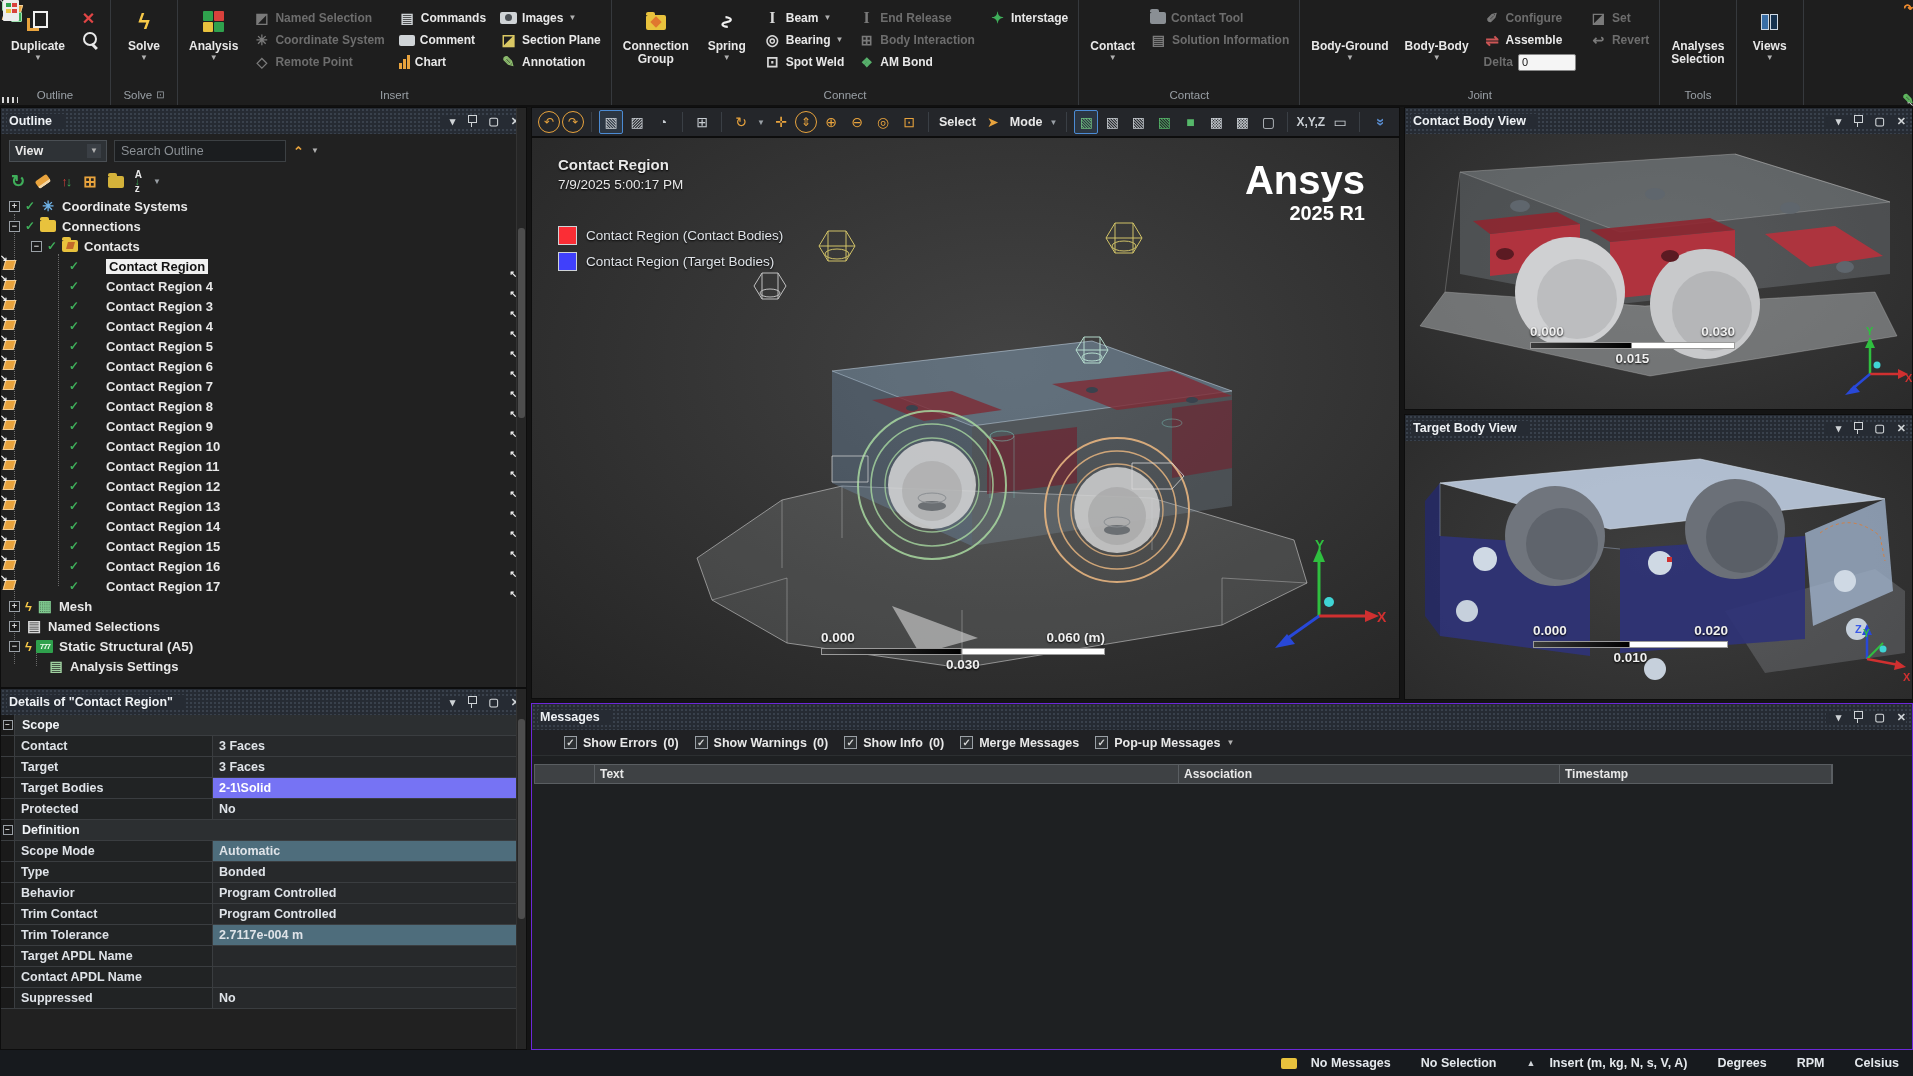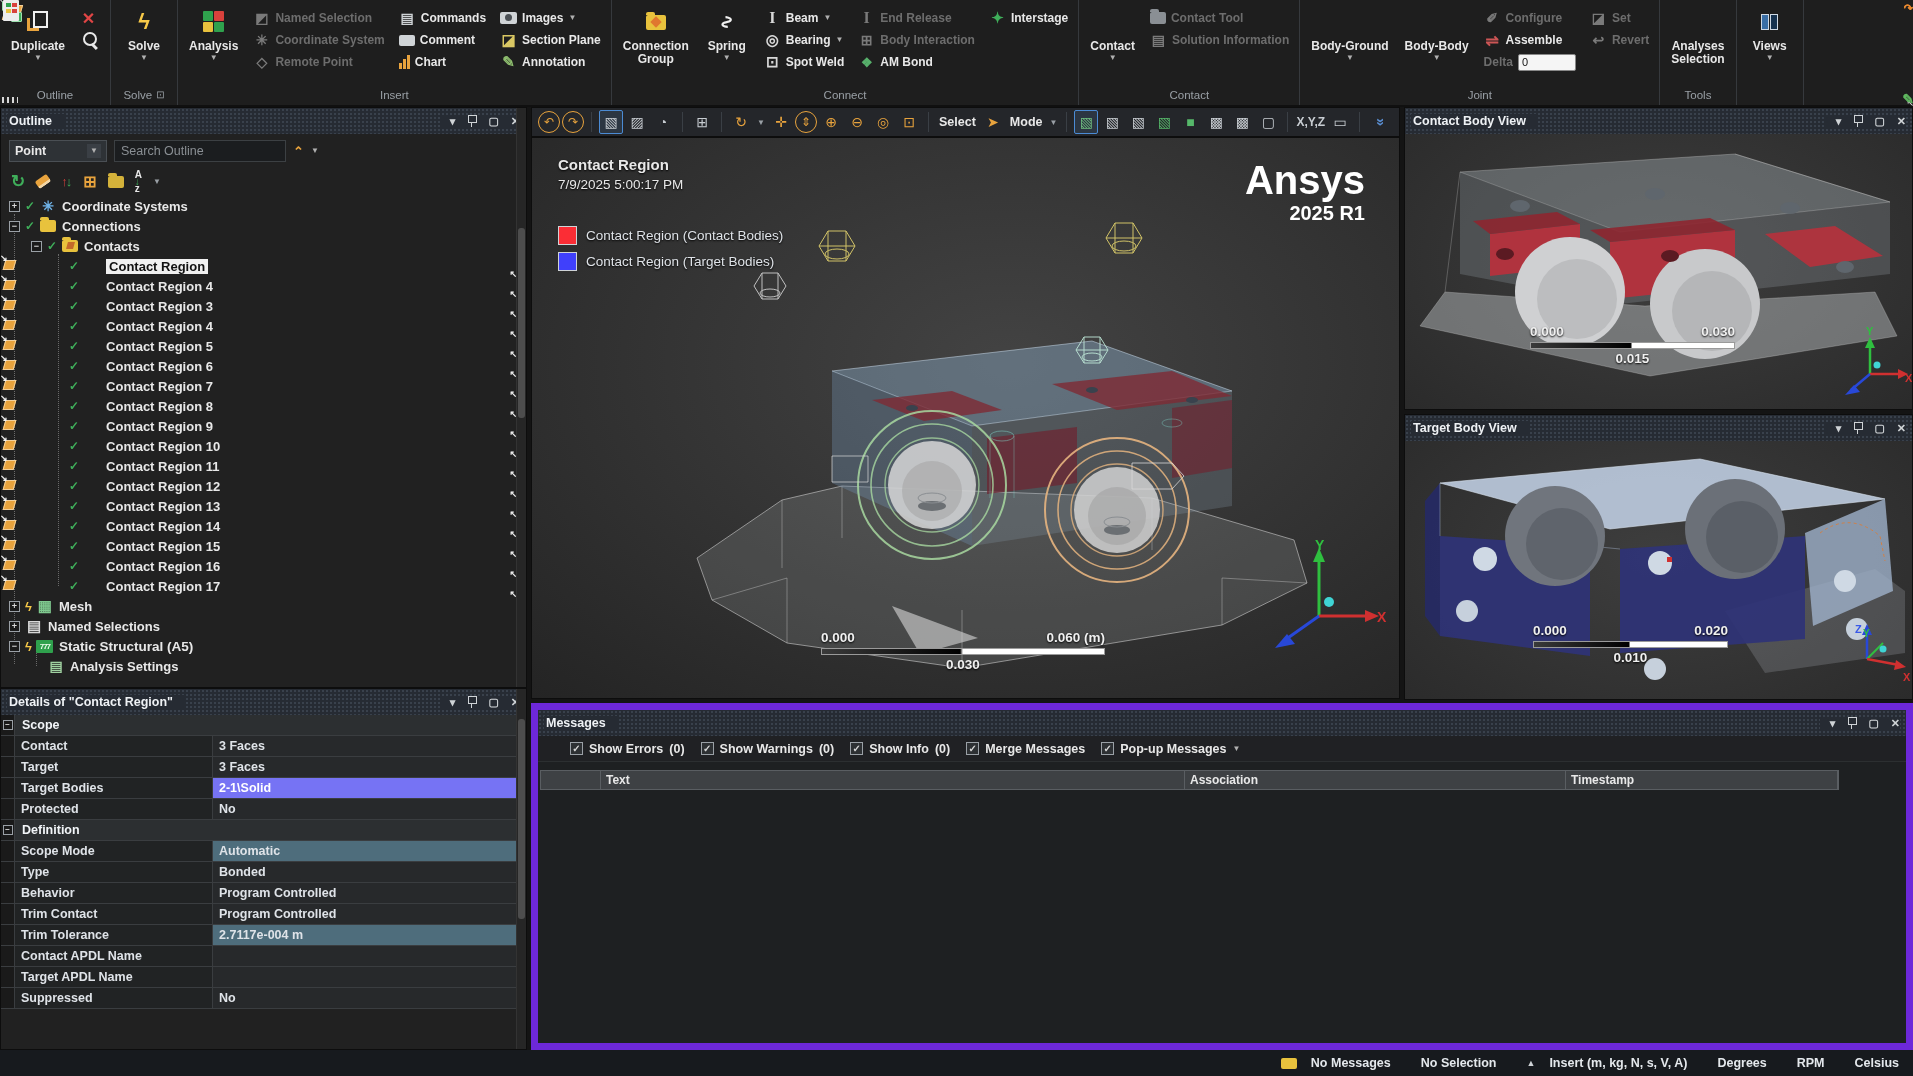--- a/index.html
+++ b/index.html
@@ -138,21 +138,21 @@
   .logo .l2{font-size:20px;font-weight:700;margin-top:2px}
   .ruler{position:absolute;text-align:center;color:#f0f0f0;text-shadow:0 1px 2px #000;font-weight:600}
   .rbar{height:7px;border:1px solid #9a9a9a;background:linear-gradient(90deg,#3a3a3a 0,#000 49%,#fff 50%,#fff 100%)}
   .rlabels{display:flex;justify-content:space-between;font-size:13.5px;margin-bottom:3px}
   .rmid{font-size:13.5px;margin-top:2px}
 
   
   .rcanvas{position:absolute;left:0;right:0;bottom:0;top:26px;background:radial-gradient(ellipse 480px 300px at 50% 45%,#3e3e3e,#262626 90%);overflow:hidden}
 
   
-  #messages{left:531px;top:703px;width:1382px;height:347px;background:#1e2022;border:7px solid #6d28d9}
+  #messages{left:531px;top:703px;width:1382px;height:347px;background:#1e2022;border:1px solid #6d28d9}
   .mfilters{height:26px;display:flex;align-items:center;gap:16px;padding-left:32px;background:#202124;font-size:12.5px;font-weight:600;border-bottom:1px solid #2c2f31}
   .cbitem{display:flex;align-items:center;gap:6px}
   .cb{width:13px;height:13px;border:1px solid #9aa0a6;background:#2d3033;color:#d8d8d8;font-size:10px;line-height:11px;text-align:center;flex:none}
   .mthead{display:flex;height:20px;background:#3e4144;border:1px solid #5a5e62;font-size:12px;font-weight:600;width:1299px;margin-left:2px;margin-top:8px}
   .mth{display:flex;align-items:center;padding:0 5px;border-right:1px solid #5a5e62;height:100%}
   .mbody{position:absolute;left:2px;right:2px;top:86px;bottom:2px;background:#1e2022}
 
   
   #statusbar{left:0;top:1050px;width:1913px;height:26px;background:#171a1e;display:flex;align-items:center;justify-content:flex-end;gap:30px;padding-right:14px;font-size:12.5px;font-weight:700;color:#e4e8ec}
   .sitem{display:flex;align-items:center;gap:14px}
@@ -450,21 +450,21 @@
     <span class="ptitle">Outline</span>
     <span class="phead-controls">
         <span class="pc">▾</span>
         <span class="pc pc-pin"></span>
         <span class="pc">▢</span>
         <span class="pc">✕</span>
       </span>
   </div>
   <div class="ofilter">
     <div class="nameselect">
-      <span>Point</span>
+      <span>View</span>
       <span class="dd">▼</span>
     </div>
     <input class="searchbox" placeholder="Search Outline" style="">
     <span class="chev-up">⌃</span>
     <span class="dd">▼</span>
   </div>
   <div class="otools" id="otools">
       <span style="color: rgb(63, 174, 90); font-size: 17px; font-weight: 700;">↻</span>
       <span class="ic-eraser"></span>
       <span class="ic-updown">
@@ -807,26 +807,26 @@
         <div class="dlabel">Trim Contact</div>
         <div class="dvalue">Program Controlled</div>
       </div>
       <div class="drow">
         <div class="dgut"></div>
         <div class="dlabel">Trim Tolerance</div>
         <div class="dvalue" style="background: rgb(78, 109, 124);">2.7117e-004 m</div>
       </div>
       <div class="drow">
         <div class="dgut"></div>
-        <div class="dlabel">Contact APDL Name</div>
+        <div class="dlabel">Target APDL Name</div>
         <div class="dvalue"></div>
       </div>
       <div class="drow">
         <div class="dgut"></div>
-        <div class="dlabel">Target APDL Name</div>
+        <div class="dlabel">Contact APDL Name</div>
         <div class="dvalue"></div>
       </div>
       <div class="drow">
         <div class="dgut"></div>
         <div class="dlabel">Suppressed</div>
         <div class="dvalue">No</div>
       </div>
     </div>
   <div class="scrollv">
       <div class="thumb" style="top:30px;height:200px"></div>

